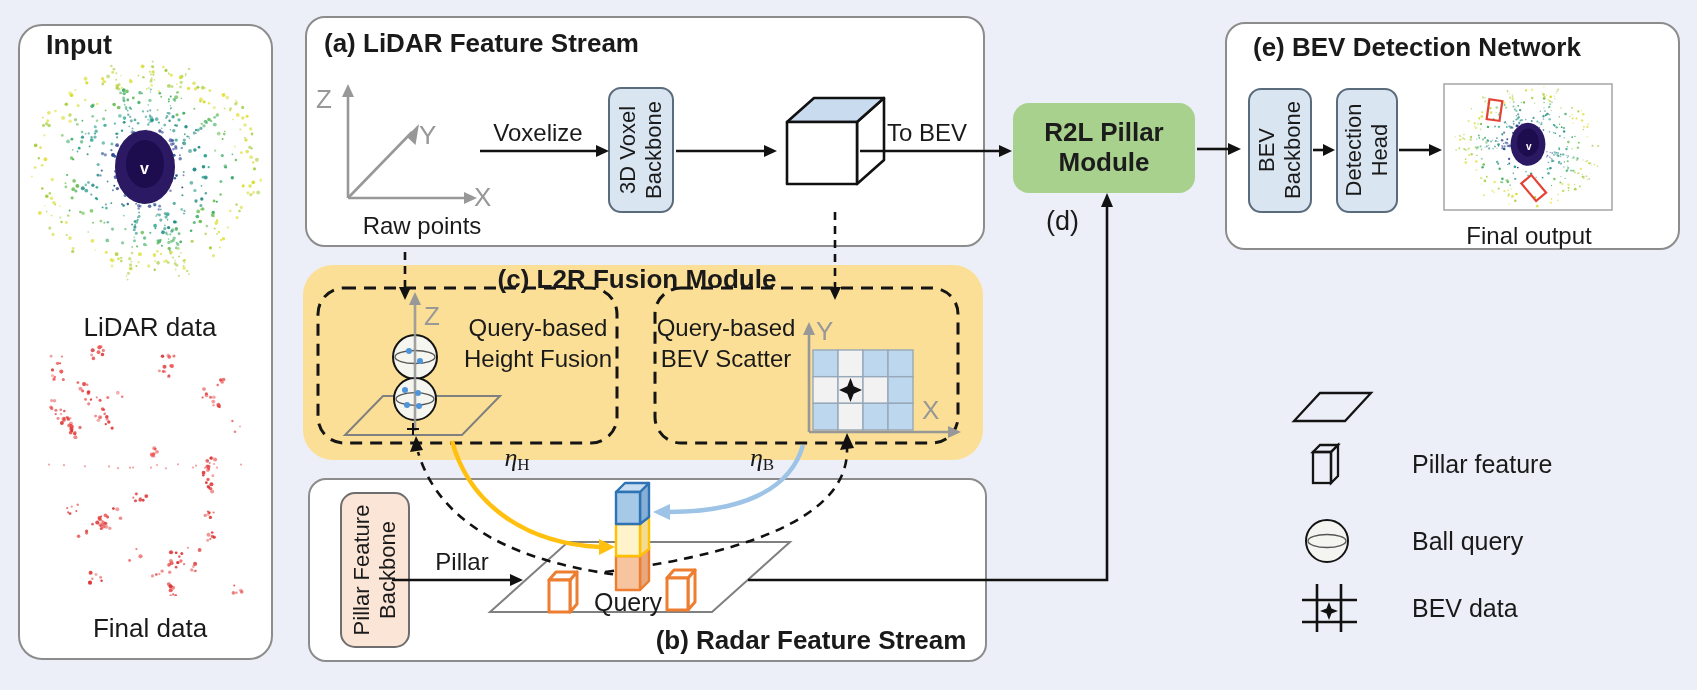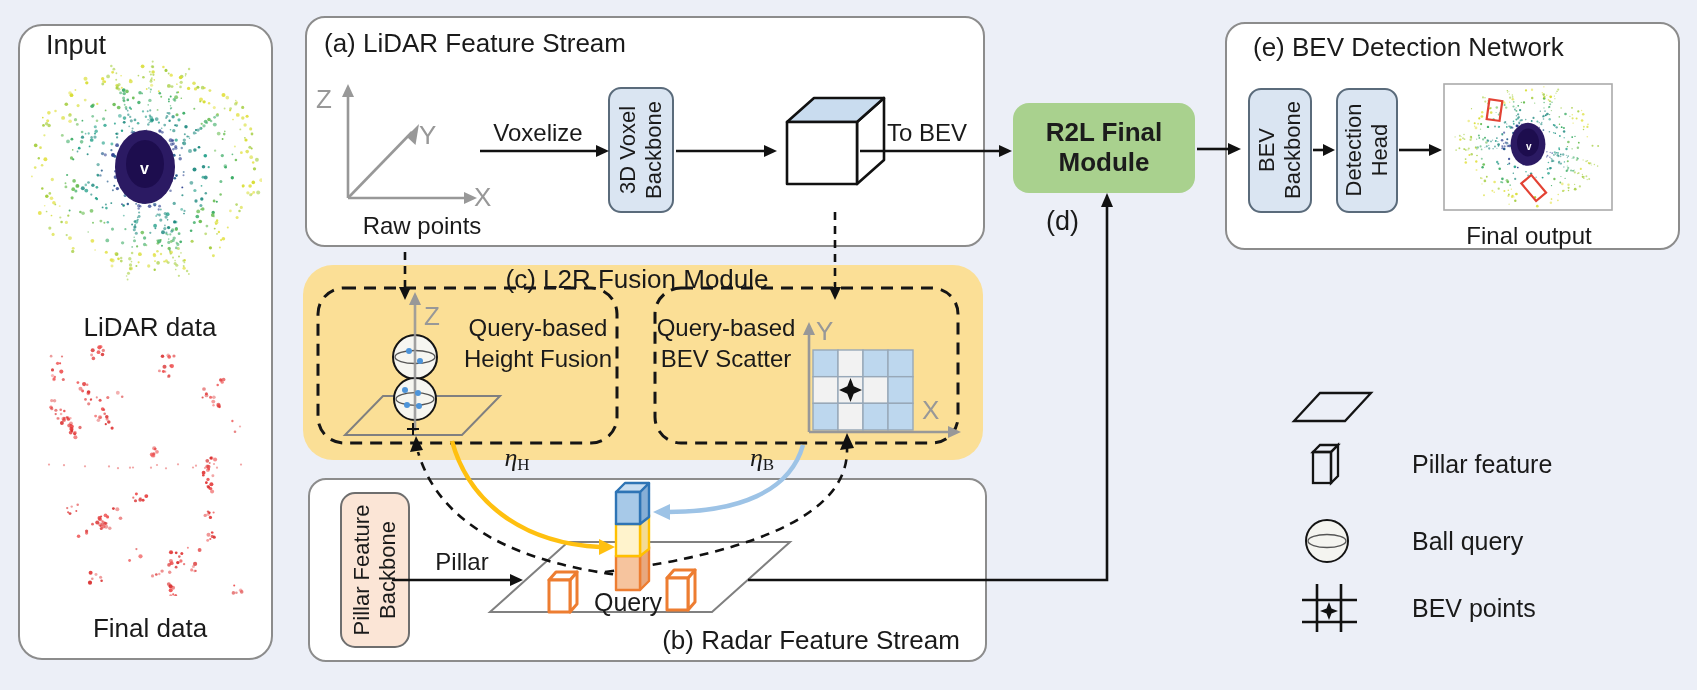--- a/index.html
+++ b/index.html
@@ -17,21 +17,21 @@
   #panel-e{left:1225px;top:22px;width:455px;height:228px;border-radius:20px;}
   .bluebox{position:absolute;background:var(--blue_box,#DAE5F2);border:2.5px solid var(--blue_box_border,#5A6B7B);
            border-radius:13px;box-sizing:border-box;}
   #box-voxel-backbone{left:608px;top:87px;width:66px;height:126px;}
   #box-bev-backbone{left:1248px;top:88px;width:64px;height:125px;}
   #box-detection-head{left:1336px;top:88px;width:62px;height:125px;}
   #box-pillar-backbone{position:absolute;left:340px;top:492px;width:70px;height:156px;
            background:var(--pink_box,#FBE5D6);border:2.5px solid #6E6E6E;border-radius:15px;box-sizing:border-box;}
   svg#overlay{position:absolute;left:0;top:0;z-index:5;pointer-events:none;}
   .t{position:absolute;z-index:10;color:#1a1a1a;white-space:nowrap;}
-  .title{font-size:26px;font-weight:400;}
+  .title{font-size:26px;font-weight:700;}
   .lbl{font-size:24px;}
   .cap{font-size:26px;}
   .gray{color:var(--axis_gray,#989898);font-size:26px;}
   .ctr{transform:translateX(-50%);}
   .vtext{position:absolute;z-index:10;display:flex;flex-direction:column;align-items:center;justify-content:center;
          transform:rotate(-90deg);font-size:22px;line-height:1.18;text-align:center;color:#1a1a1a;}
   .greentxt{font-size:26px;font-weight:600;line-height:1.15;color:#1c1c1c;}
   .eta{font-family:"Liberation Serif",serif;font-style:italic;font-size:26px;}
   .etawrap sub{font-family:"Liberation Serif",serif;font-size:17px;font-style:normal;}
   
@@ -60,21 +60,21 @@
 <body>
 
 <div id="stage">
 
   <div class="panel" id="panel-input"></div>
   <div class="panel" id="panel-a"></div>
   <div id="box-yellow"></div>
   <div class="panel" id="panel-b"></div>
   <div class="panel" id="panel-e"></div>
   <div id="box-green">
-    <div class="greentxt">R2L Final</div>
+    <div class="greentxt">R2L Pillar</div>
     <div class="greentxt">Module</div>
   </div>
   <div class="bluebox" id="box-voxel-backbone"></div>
   <div class="bluebox" id="box-bev-backbone"></div>
   <div class="bluebox" id="box-detection-head"></div>
   <div id="box-pillar-backbone"></div>
 
   <svg id="overlay" width="1697" height="690" viewBox="0 0 1697 690">
     <defs>
       <clipPath id="clip-lidar">
@@ -1631,14 +1631,14 @@
     <span>Backbone</span>
   </div>
   <div class="vtext" style="left:1304px;top:119px;width:125px;height:62px">
     <span>Detection</span>
     <span>Head</span>
   </div>
   <div class="t lbl ctr" style="left:1529px;top:222px">Final output</div>
 
   <div class="t" style="left:1412px;top:450px;font-size:25px">Pillar feature</div>
   <div class="t" style="left:1412px;top:527px;font-size:25px">Ball query</div>
-  <div class="t" style="left:1412px;top:594px;font-size:25px">BEV points</div>
+  <div class="t" style="left:1412px;top:594px;font-size:25px">BEV data</div>
 </div>
 
 </body></html>

